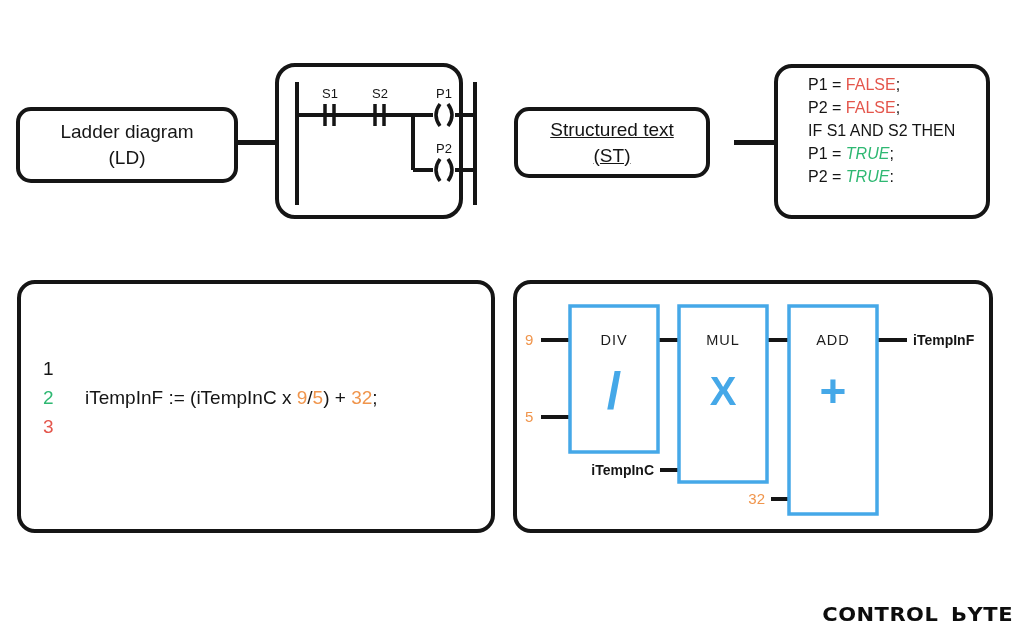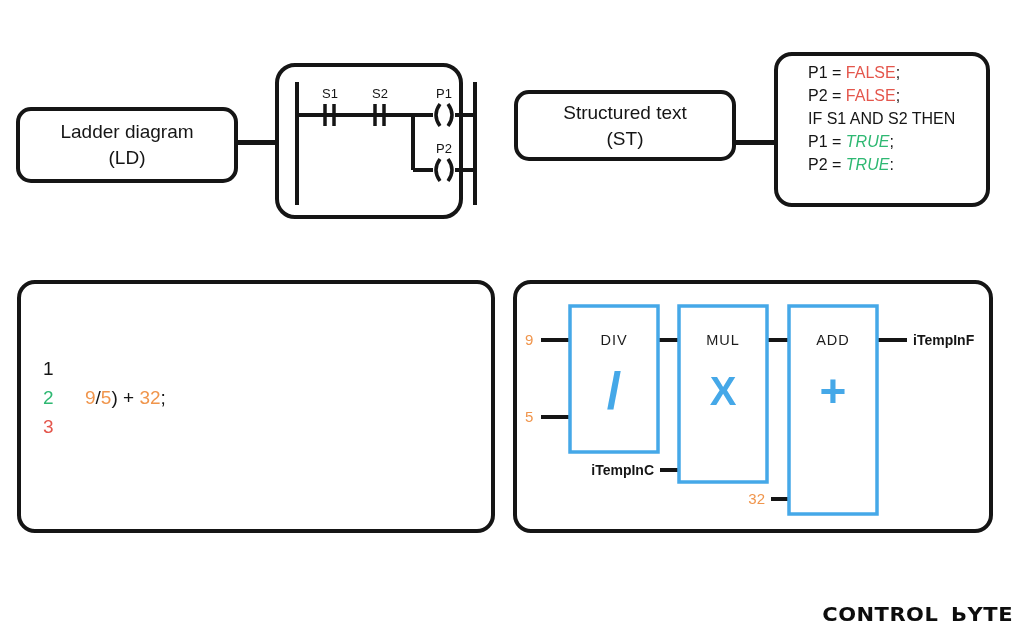--- a/index.html
+++ b/index.html
@@ -35,23 +35,23 @@
   
   #ld-box   { left:16px;  top:107px; width:222px; height:76px; }
   #ld-conn  { left:236px; top:140px; width:40px; }
   #ladder-box { left:275px; top:63px; width:188px; height:156px; }
   #ladder-box svg { position:absolute; left:0; top:0; }
   .ladder-label { font-size:13px; fill:var(--ink,#151515); text-anchor:middle; }
   .lline { stroke:var(--ink,#151515); stroke-width:4; stroke-linecap:butt; }
   .lbar  { stroke:var(--ink,#151515); stroke-width:3.5; }
   .lcoil { stroke:var(--ink,#151515); stroke-width:3.5; fill:none; }
   
-  #st-box   { left:514px; top:90px; width:222px; height:71px; }
+  #st-box   { left:514px; top:107px; width:196px; height:71px;text-decoration:underline; }
   #st-conn  { left:734px; top:140px; width:42px; }
-  #st-code-box { left:774px; top:52px; width:216px; height:155px; border-radius:18px; padding:5px 8px 0 30px; }
+  #st-code-box { left:774px; top:64px; width:216px; height:155px; border-radius:18px; padding:5px 8px 0 30px; }
   .st-line { font-size:16px; line-height:23px; white-space:pre; }
   .kw-red   { color:var(--red,#e4564c); }
   .kw-green { color:var(--green,#2eb872);font-style:italic; }
   
   #code-editor-box { left:17px; top:280px; width:478px; height:253px; border-radius:18px; padding:70px 0 0 22px; }
   .ed-line { display:flex; font-size:19px; line-height:29px; white-space:pre; }
   .ln { width:42px; flex:0 0 42px; }
   .c-ink    { color:var(--ink,#151515); }
   .c-green  { color:var(--green,#2eb872); }
   .c-red    { color:var(--red,#e4564c); }
@@ -121,21 +121,21 @@
   <div class="st-line"><span>IF S1 AND S2 THEN</span></div>
   <div class="st-line"><span>P1 = </span><span class="kw-green">TRUE</span><span>;</span></div>
   <div class="st-line"><span>P2 = </span><span class="kw-green">TRUE</span><span>:</span></div>
 </div>
 
 <div class="box" id="code-editor-box">
   <div class="ed-line">
     <span class="ln c-ink">1</span>
   </div>
   <div class="ed-line">
-    <span class="ln c-green">2</span><span class="c-orange">9</span><span class="c-ink">/</span><span class="c-orange">5</span><span class="c-ink">) + </span><span class="c-orange">32</span><span class="c-ink">;</span>
+    <span class="ln c-green">2</span><span class="c-ink">iTempInF := (iTempInC x </span><span class="c-orange">9</span><span class="c-ink">/</span><span class="c-orange">5</span><span class="c-ink">) + </span><span class="c-orange">32</span><span class="c-ink">;</span>
   </div>
   <div class="ed-line">
     <span class="ln c-red">3</span>
   </div>
 </div>
 
 <div class="box" id="fbd-box">
   <svg width="472" height="245" viewBox="0 0 472 245">
 
     <line class="wire" x1="24" y1="56" x2="53" y2="56"></line>

